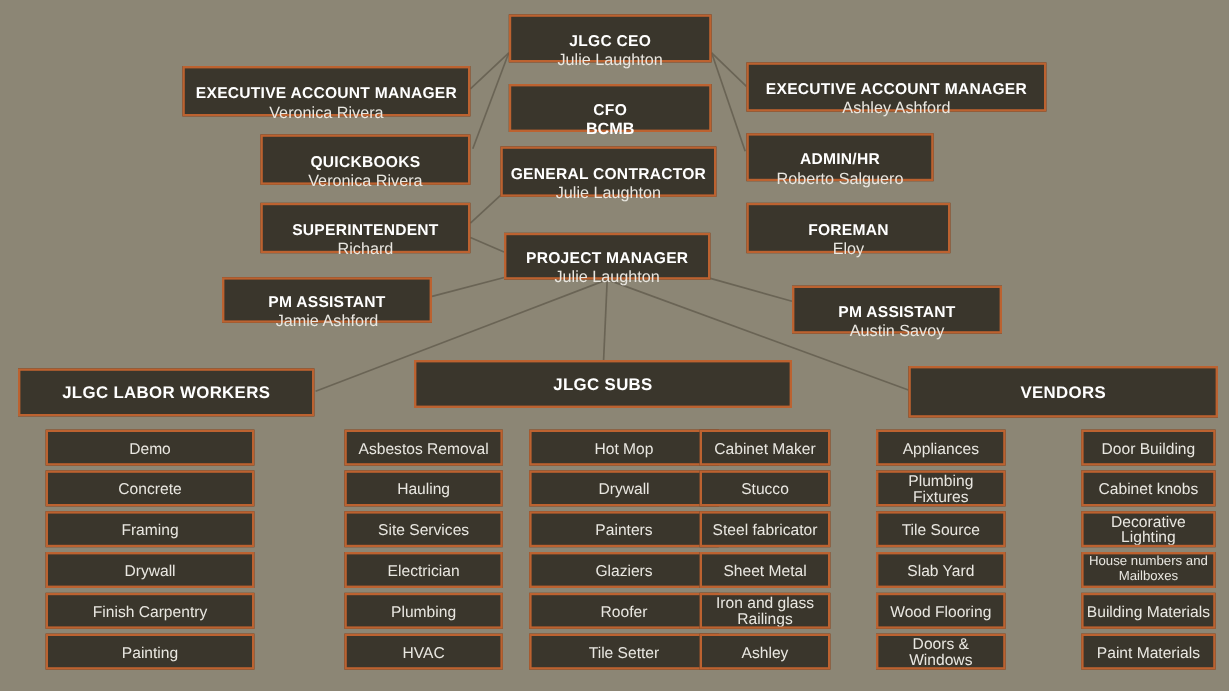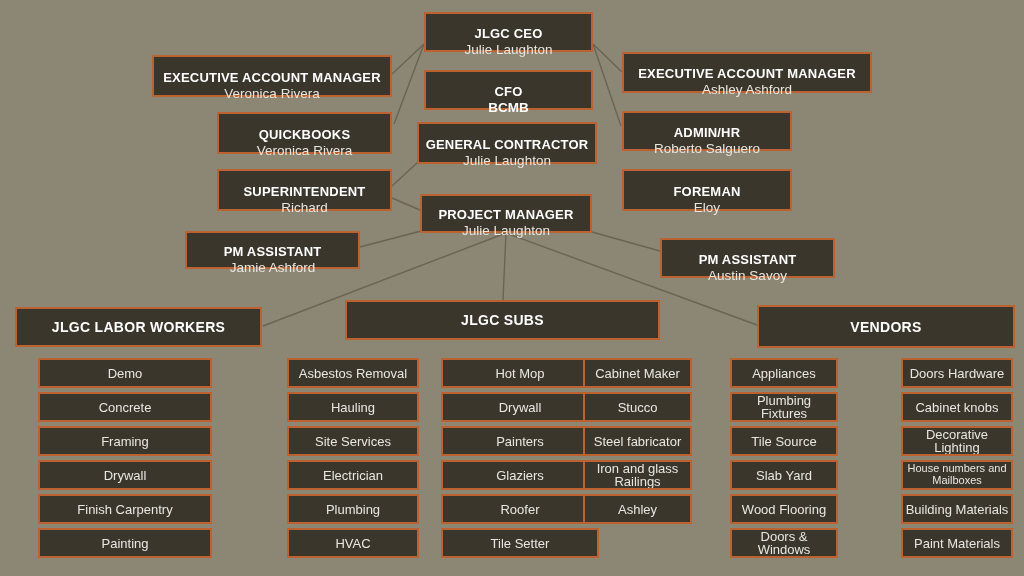--- a/index.html
+++ b/index.html
@@ -97,21 +97,21 @@
   <div class="node" style="left:217px;top:112px;width:175px;height:42px">
     <div class="t">QUICKBOOKS</div>
     <div class="n">Veronica Rivera</div>
   </div>
 
   <div class="node" style="left:417px;top:122px;width:180px;height:42px">
     <div class="t">GENERAL CONTRACTOR</div>
     <div class="n">Julie Laughton</div>
   </div>
 
-  <div class="node" style="left:622px;top:111px;width:170px;height:40px">
+  <div class="node" style="left:622px;top:111px;width:156px;height:40px">
     <div class="t">ADMIN/HR</div>
     <div class="n">Roberto Salguero</div>
   </div>
 
   <div class="node" style="left:217px;top:169px;width:175px;height:42px">
     <div class="t">SUPERINTENDENT</div>
     <div class="n">Richard</div>
   </div>
 
   <div class="node" style="left:622px;top:169px;width:170px;height:42px">
@@ -162,35 +162,36 @@
     <div class="item">Painters</div>
     <div class="item">Glaziers</div>
     <div class="item">Roofer</div>
     <div class="item">Tile Setter</div>
   </div>
 
   <div class="col" style="left:583px;top:358px;width:109px">
     <div class="item">Cabinet Maker</div>
     <div class="item">Stucco</div>
     <div class="item">Steel fabricator</div>
+    <div class="item">Sheet Metal</div>
     <div class="item">Iron and glass Railings</div>
     <div class="item">Ashley</div>
   </div>
 
   <div class="col" style="left:730px;top:358px;width:108px">
     <div class="item">Appliances</div>
     <div class="item">Plumbing Fixtures</div>
     <div class="item">Tile Source</div>
     <div class="item">Slab Yard</div>
     <div class="item">Wood Flooring</div>
     <div class="item">Doors &amp; Windows</div>
   </div>
 
   <div class="col col-vendors2" style="left:901px;top:358px;width:112px">
-    <div class="item">Doors Hardware</div>
+    <div class="item">Door Building</div>
     <div class="item">Cabinet knobs</div>
     <div class="item">Decorative Lighting</div>
     <div class="item">House numbers and Mailboxes</div>
     <div class="item">Building Materials</div>
     <div class="item">Paint Materials</div>
   </div>
 
 </div>
 
 </body></html>

